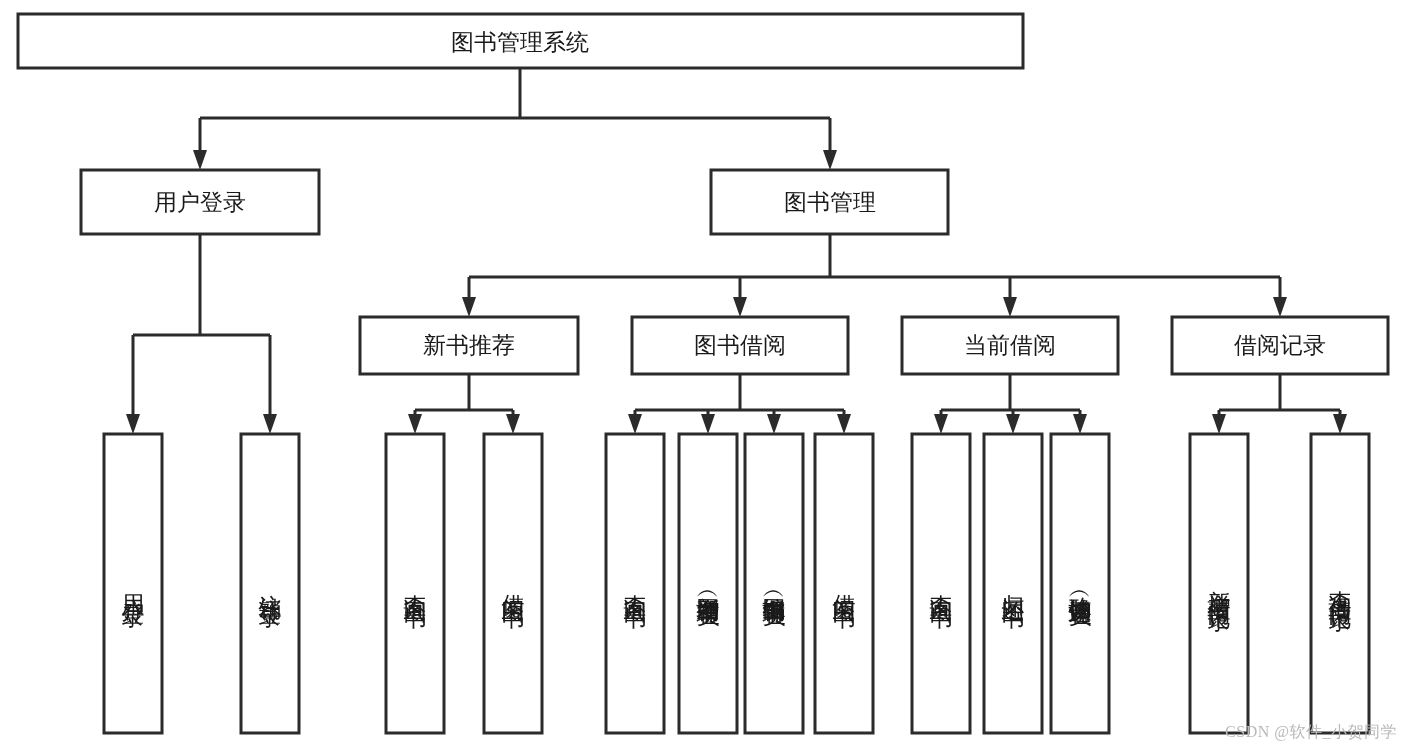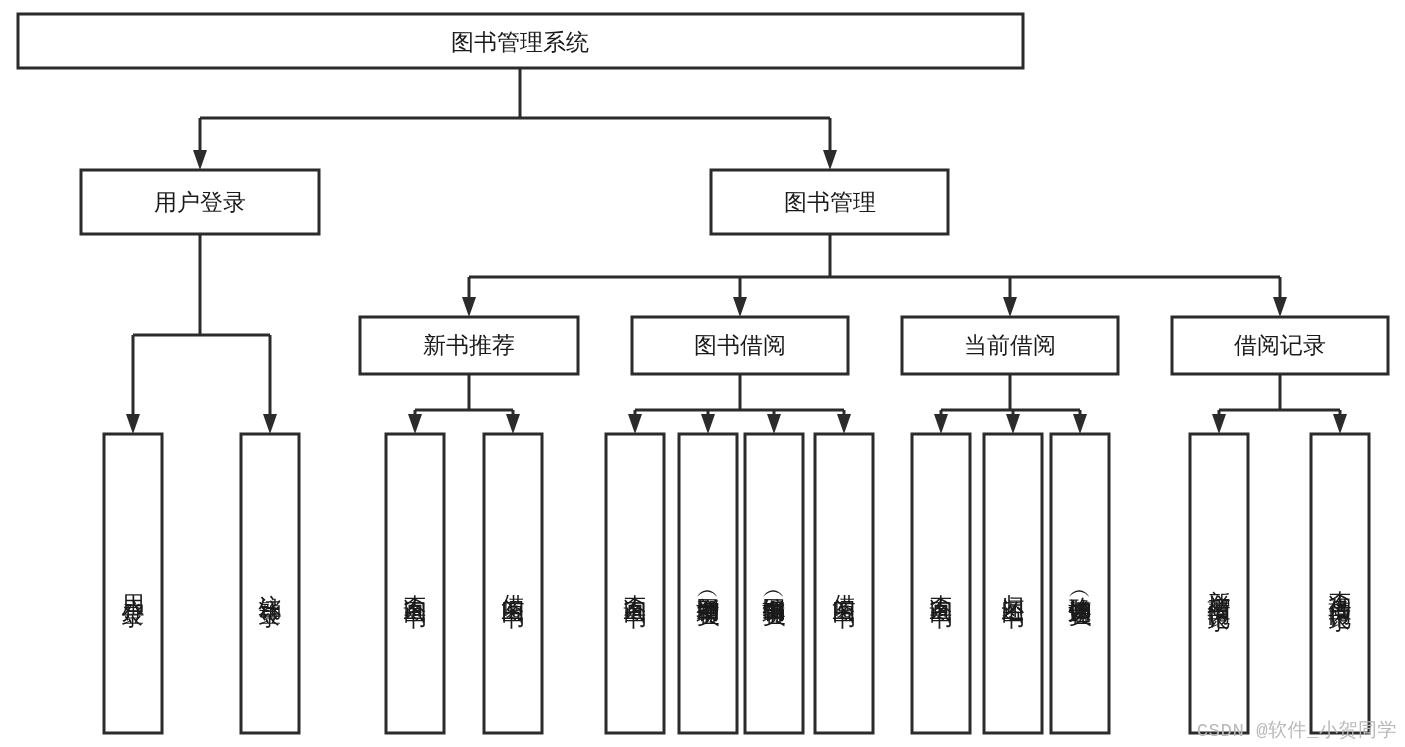--- a/index.html
+++ b/index.html
@@ -45,22 +45,22 @@
     fill: #1a1a1a;
     font-family: "DejaVu Sans", "Liberation Sans", sans-serif;
     font-size: 23px;
     text-anchor: middle;
     dominant-baseline: middle;
   }
   .watermark {
     position: absolute;
     right: 8px;
     bottom: 4px;
-    font-family: Liberation Mono, monospace;
-    font-size: 19px;
+    font-family: Liberation Serif, serif;
+    font-size: 16px;
     color: #b9b9b9;
     white-space: nowrap;
     letter-spacing: 0.5px;
     margin-left: 33px;
   }
   .vlabel-wrap {
     position: absolute;
     display: flex;
     align-items: center;
     justify-content: center;

